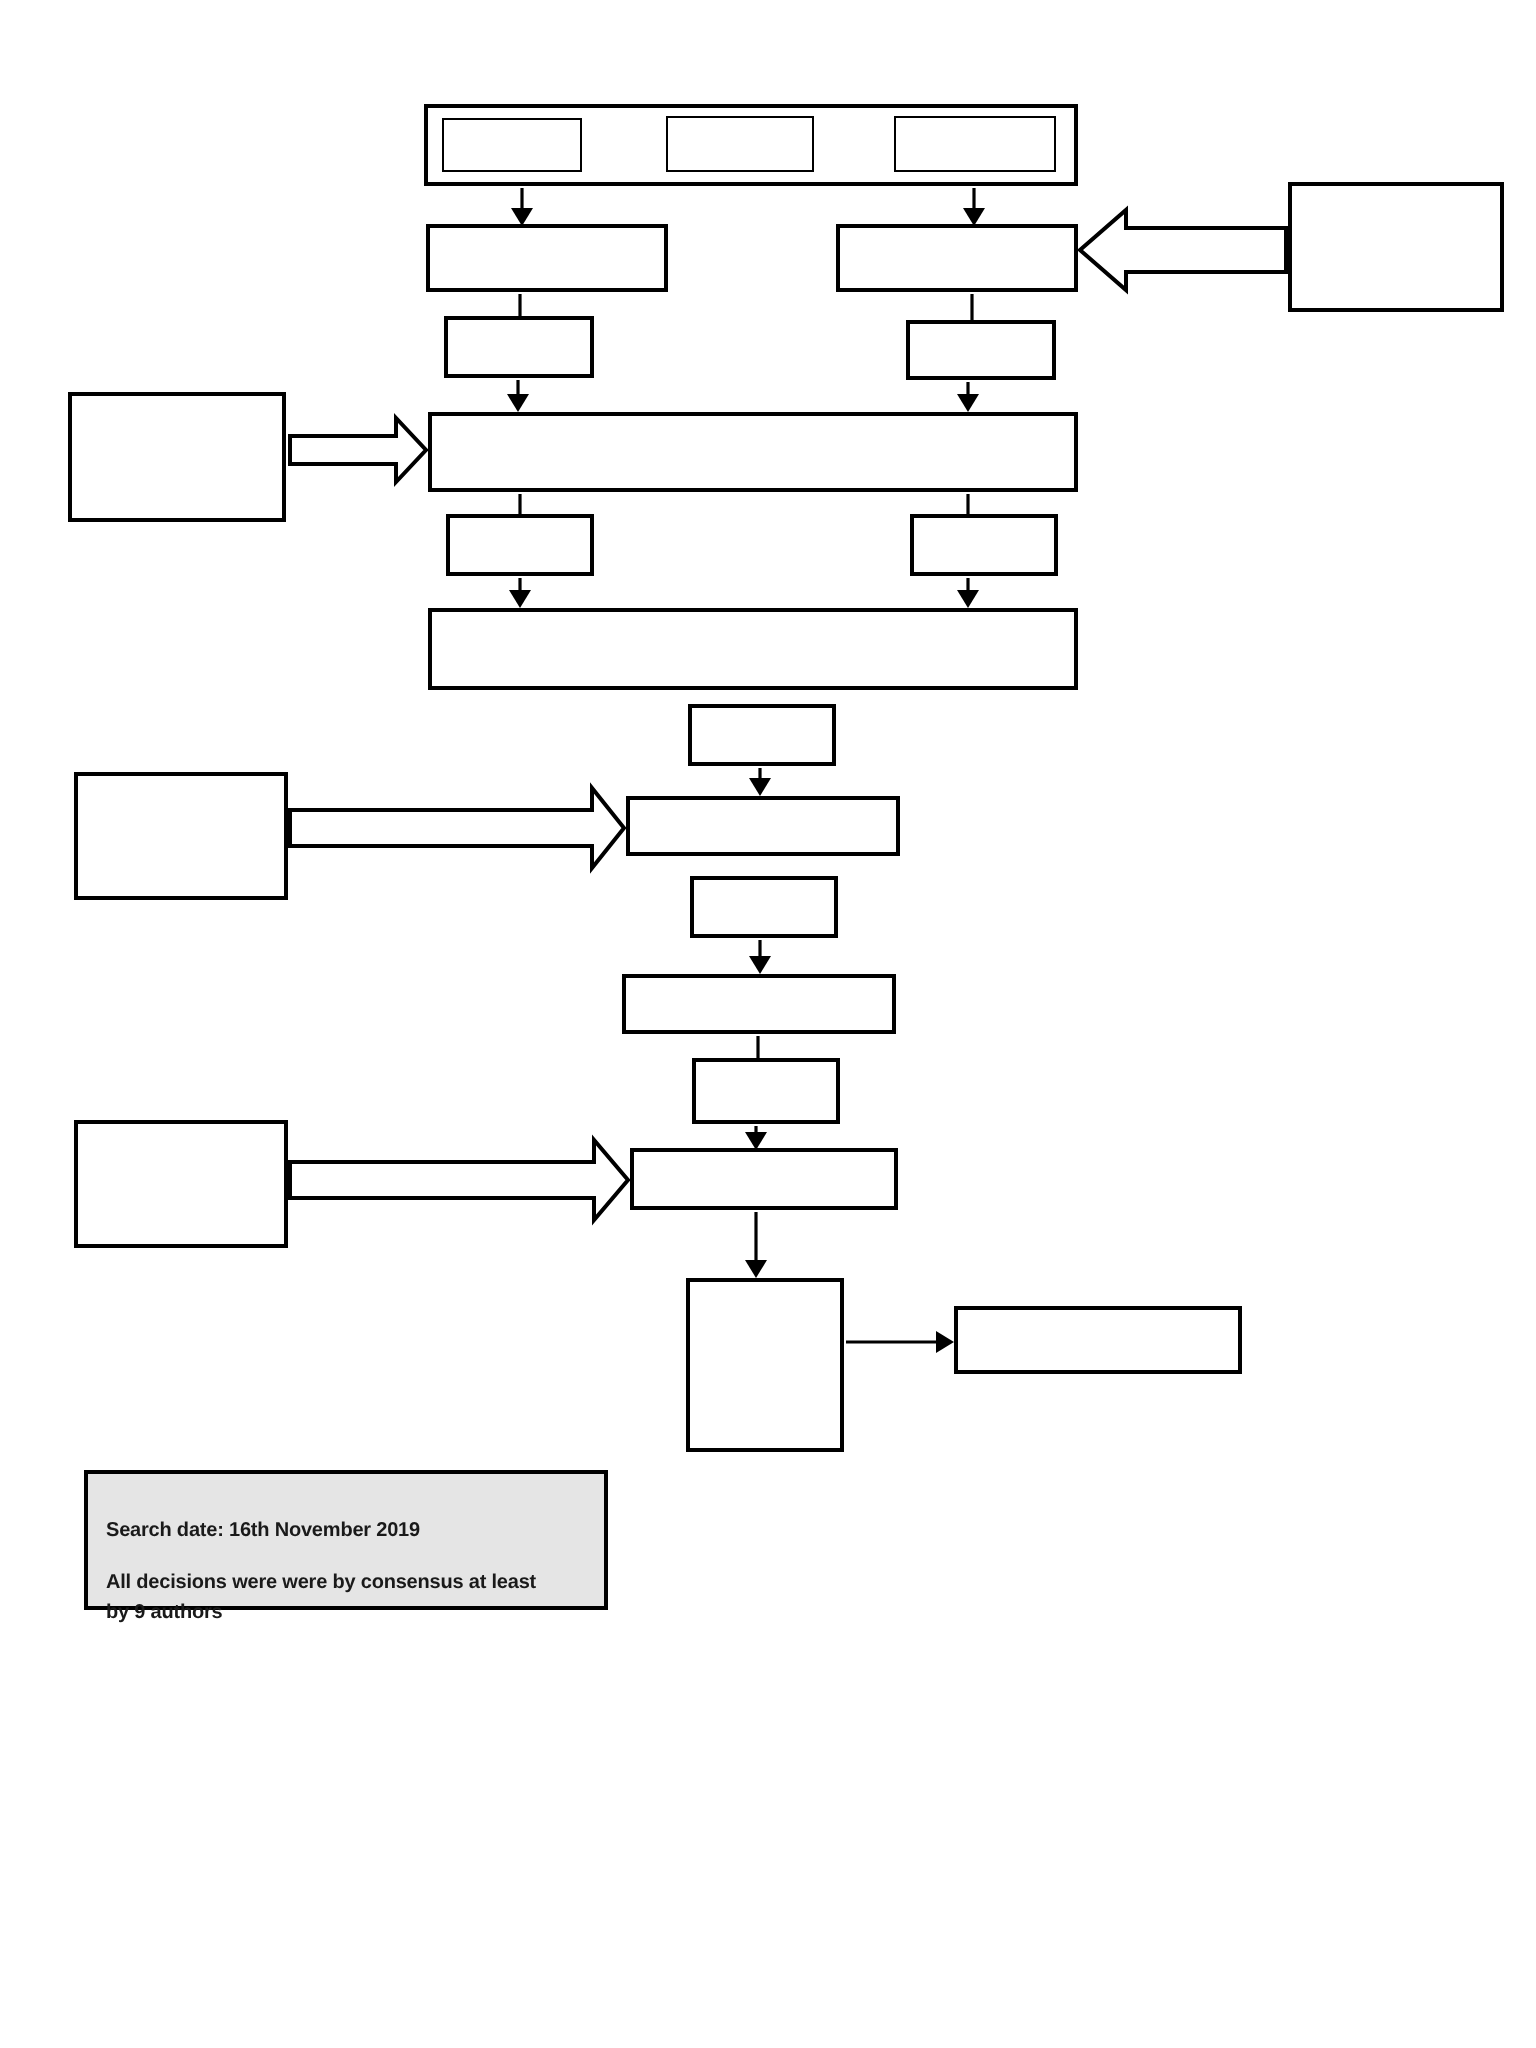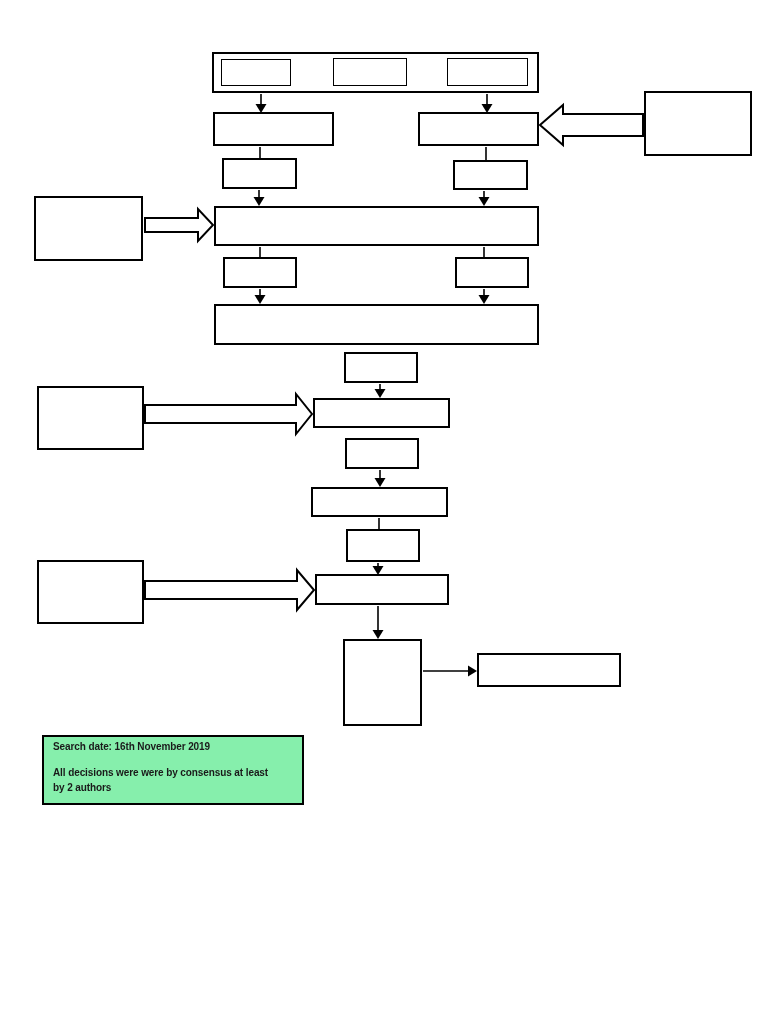--- a/index.html
+++ b/index.html
@@ -6,22 +6,22 @@
   body{font-family:"Liberation Sans",sans-serif;background:#ffffff;}
   #page{
     position:relative;width:768px;height:1024px;background:#ffffff;overflow:hidden;
   }
   .box{
     position:absolute;background:#ffffff;border:2px solid #000000;box-sizing:border-box;
   }
   #arrow-layer{position:absolute;left:0;top:0;width:768px;height:1024px;pointer-events:none;}
   .note{
     position:absolute;left:42px;top:735px;width:262px;height:70px;
-    border:2px solid #000000;box-sizing:border-box;background:#86efac;
-    padding:2px 8px 0 9px;color:#1a1a1a;
+    border:2px solid #000000;box-sizing:border-box;background:#e5e5e5;
+    padding:21px 8px 0 9px;color:#1a1a1a;
   }
   .note div{
     font-size:10px;font-weight:bold;line-height:15px;white-space:nowrap;letter-spacing:-0.1px;
   }
   .note .gap{margin-top:11px;}
 </style>
 </head>
 <body>
 
 <div id="page">
@@ -102,16 +102,16 @@
 
       <polygon points="145,405 296,405 296,394 312,414 296,434 296,423 145,423"></polygon>
 
       <polygon points="145,581 297,581 297,570 314,590 297,610 297,599 145,599"></polygon>
     </g>
   </svg>
 
   <div class="note">
     <div>Search date: 16th November 2019</div>
     <div class="gap">All decisions were were by consensus at least</div>
-    <div>by 2 authors</div>
+    <div>by 9 authors</div>
   </div>
 
 </div>
 
 </body></html>

